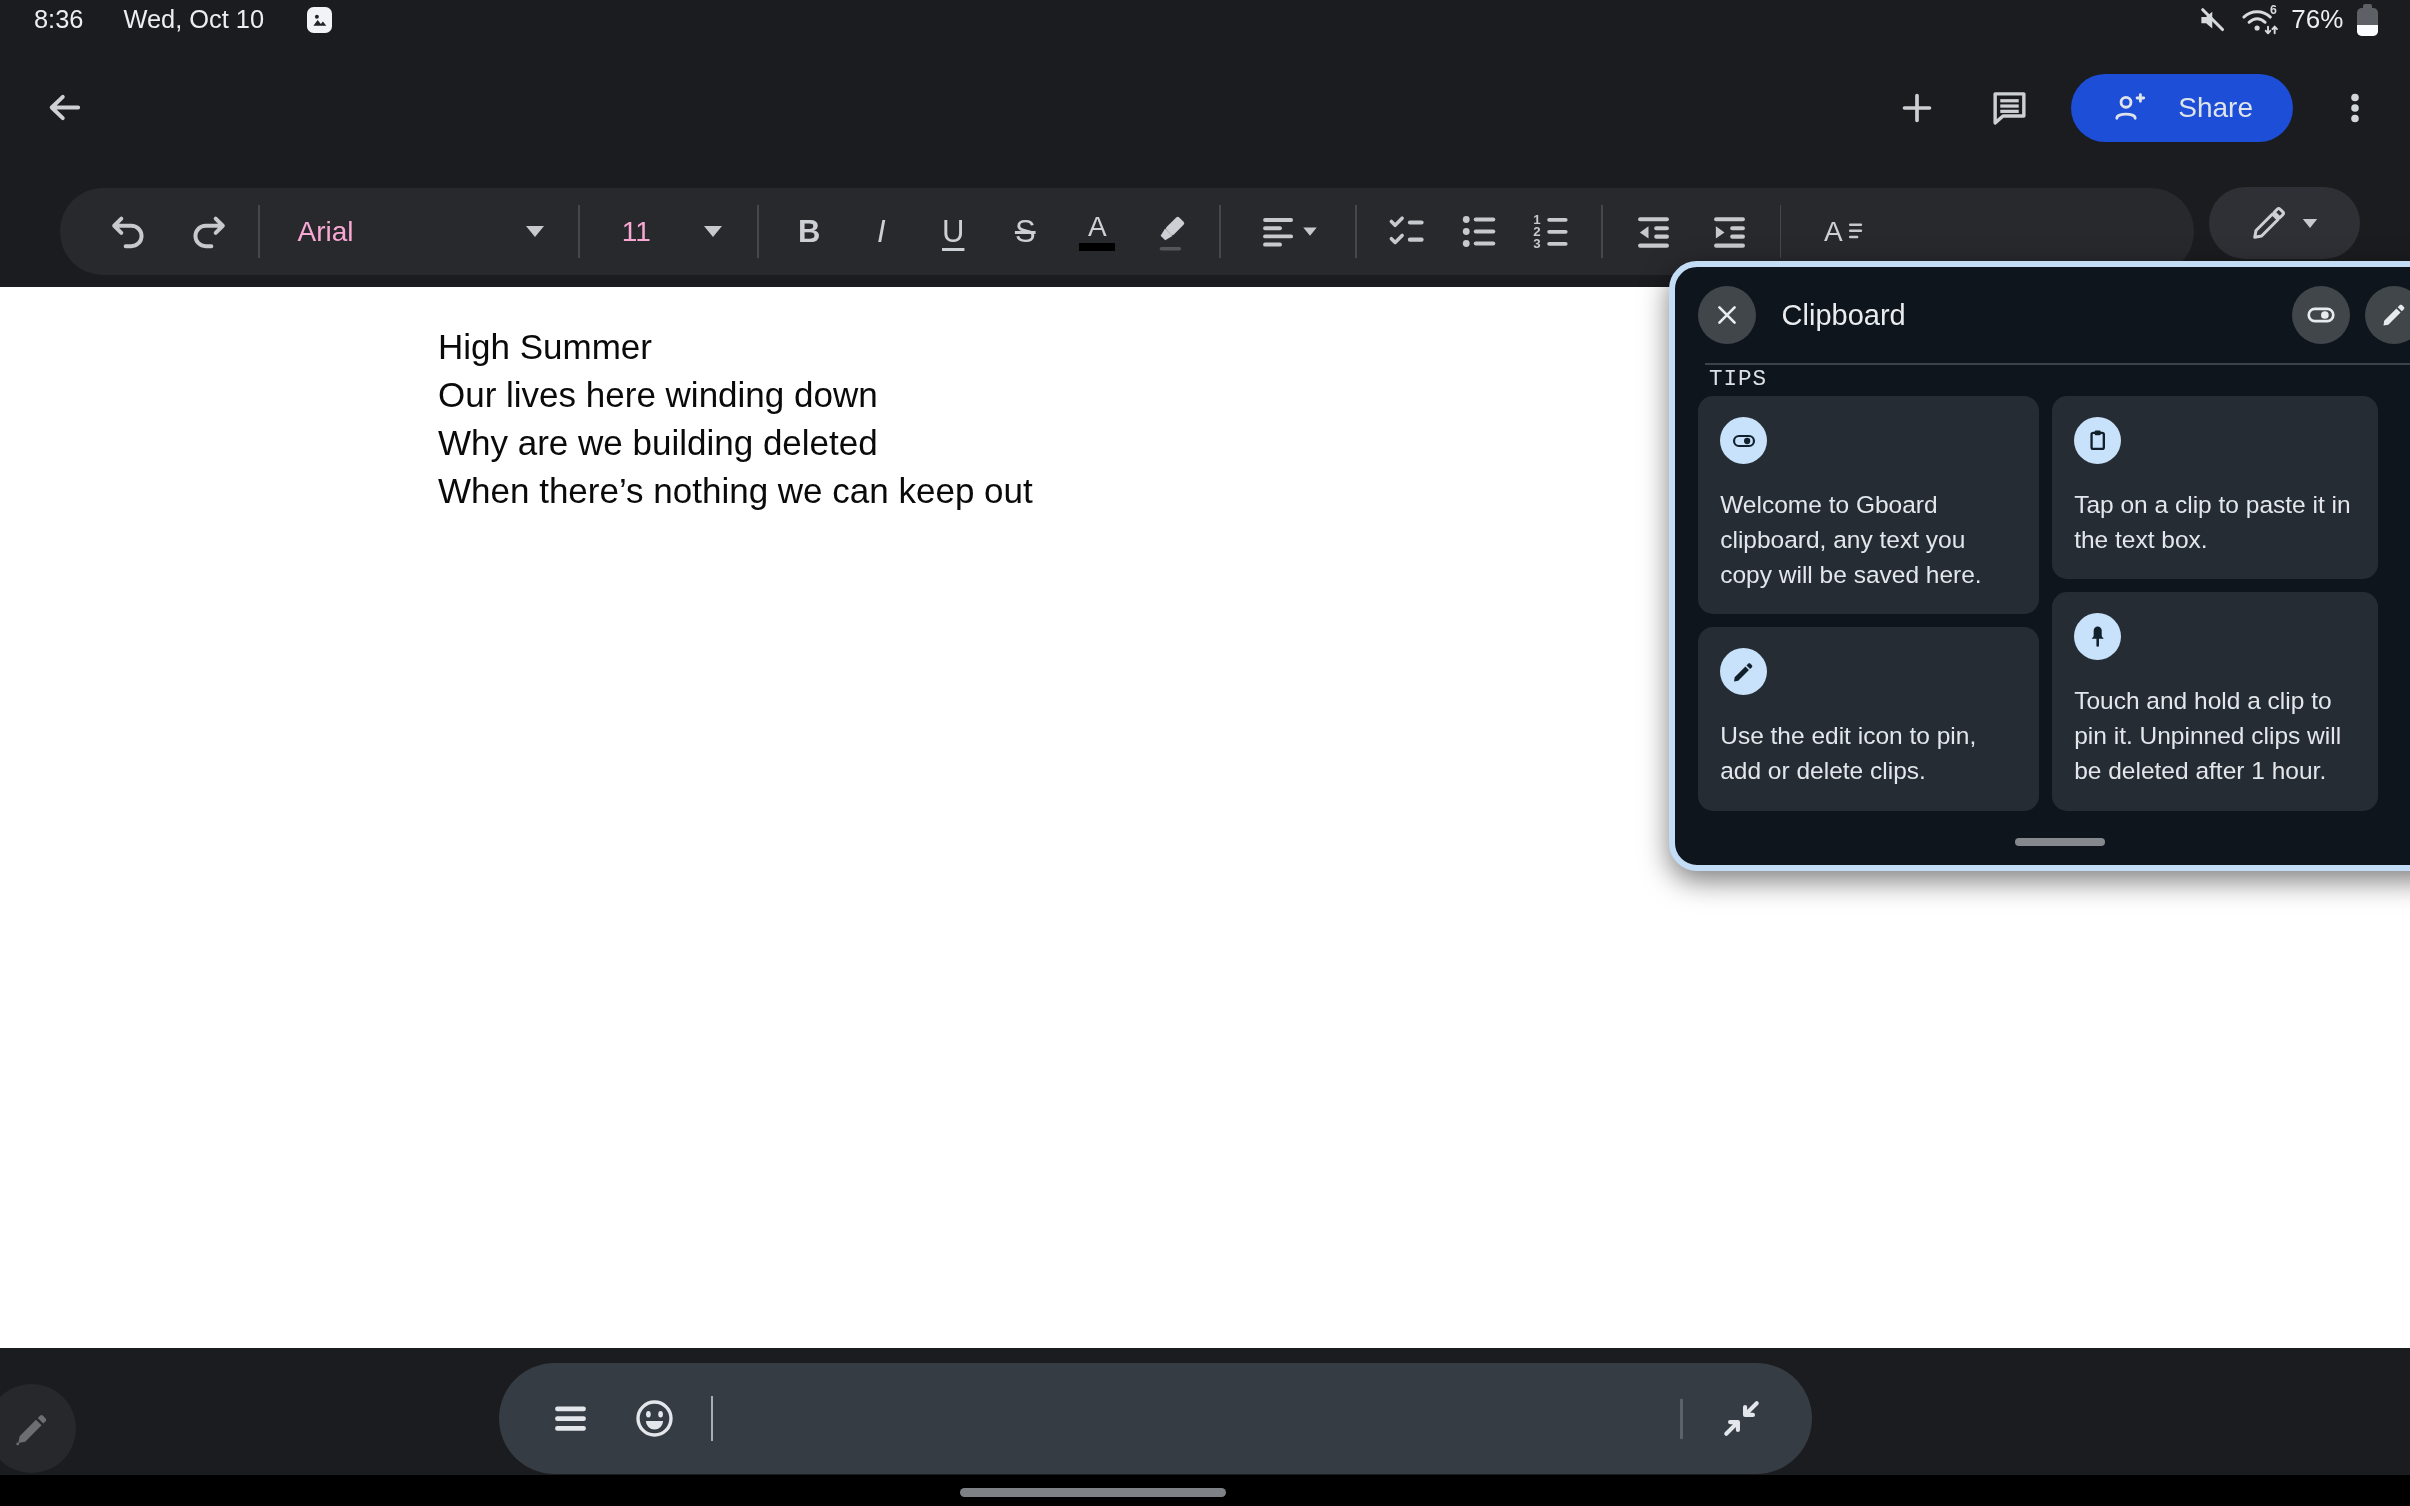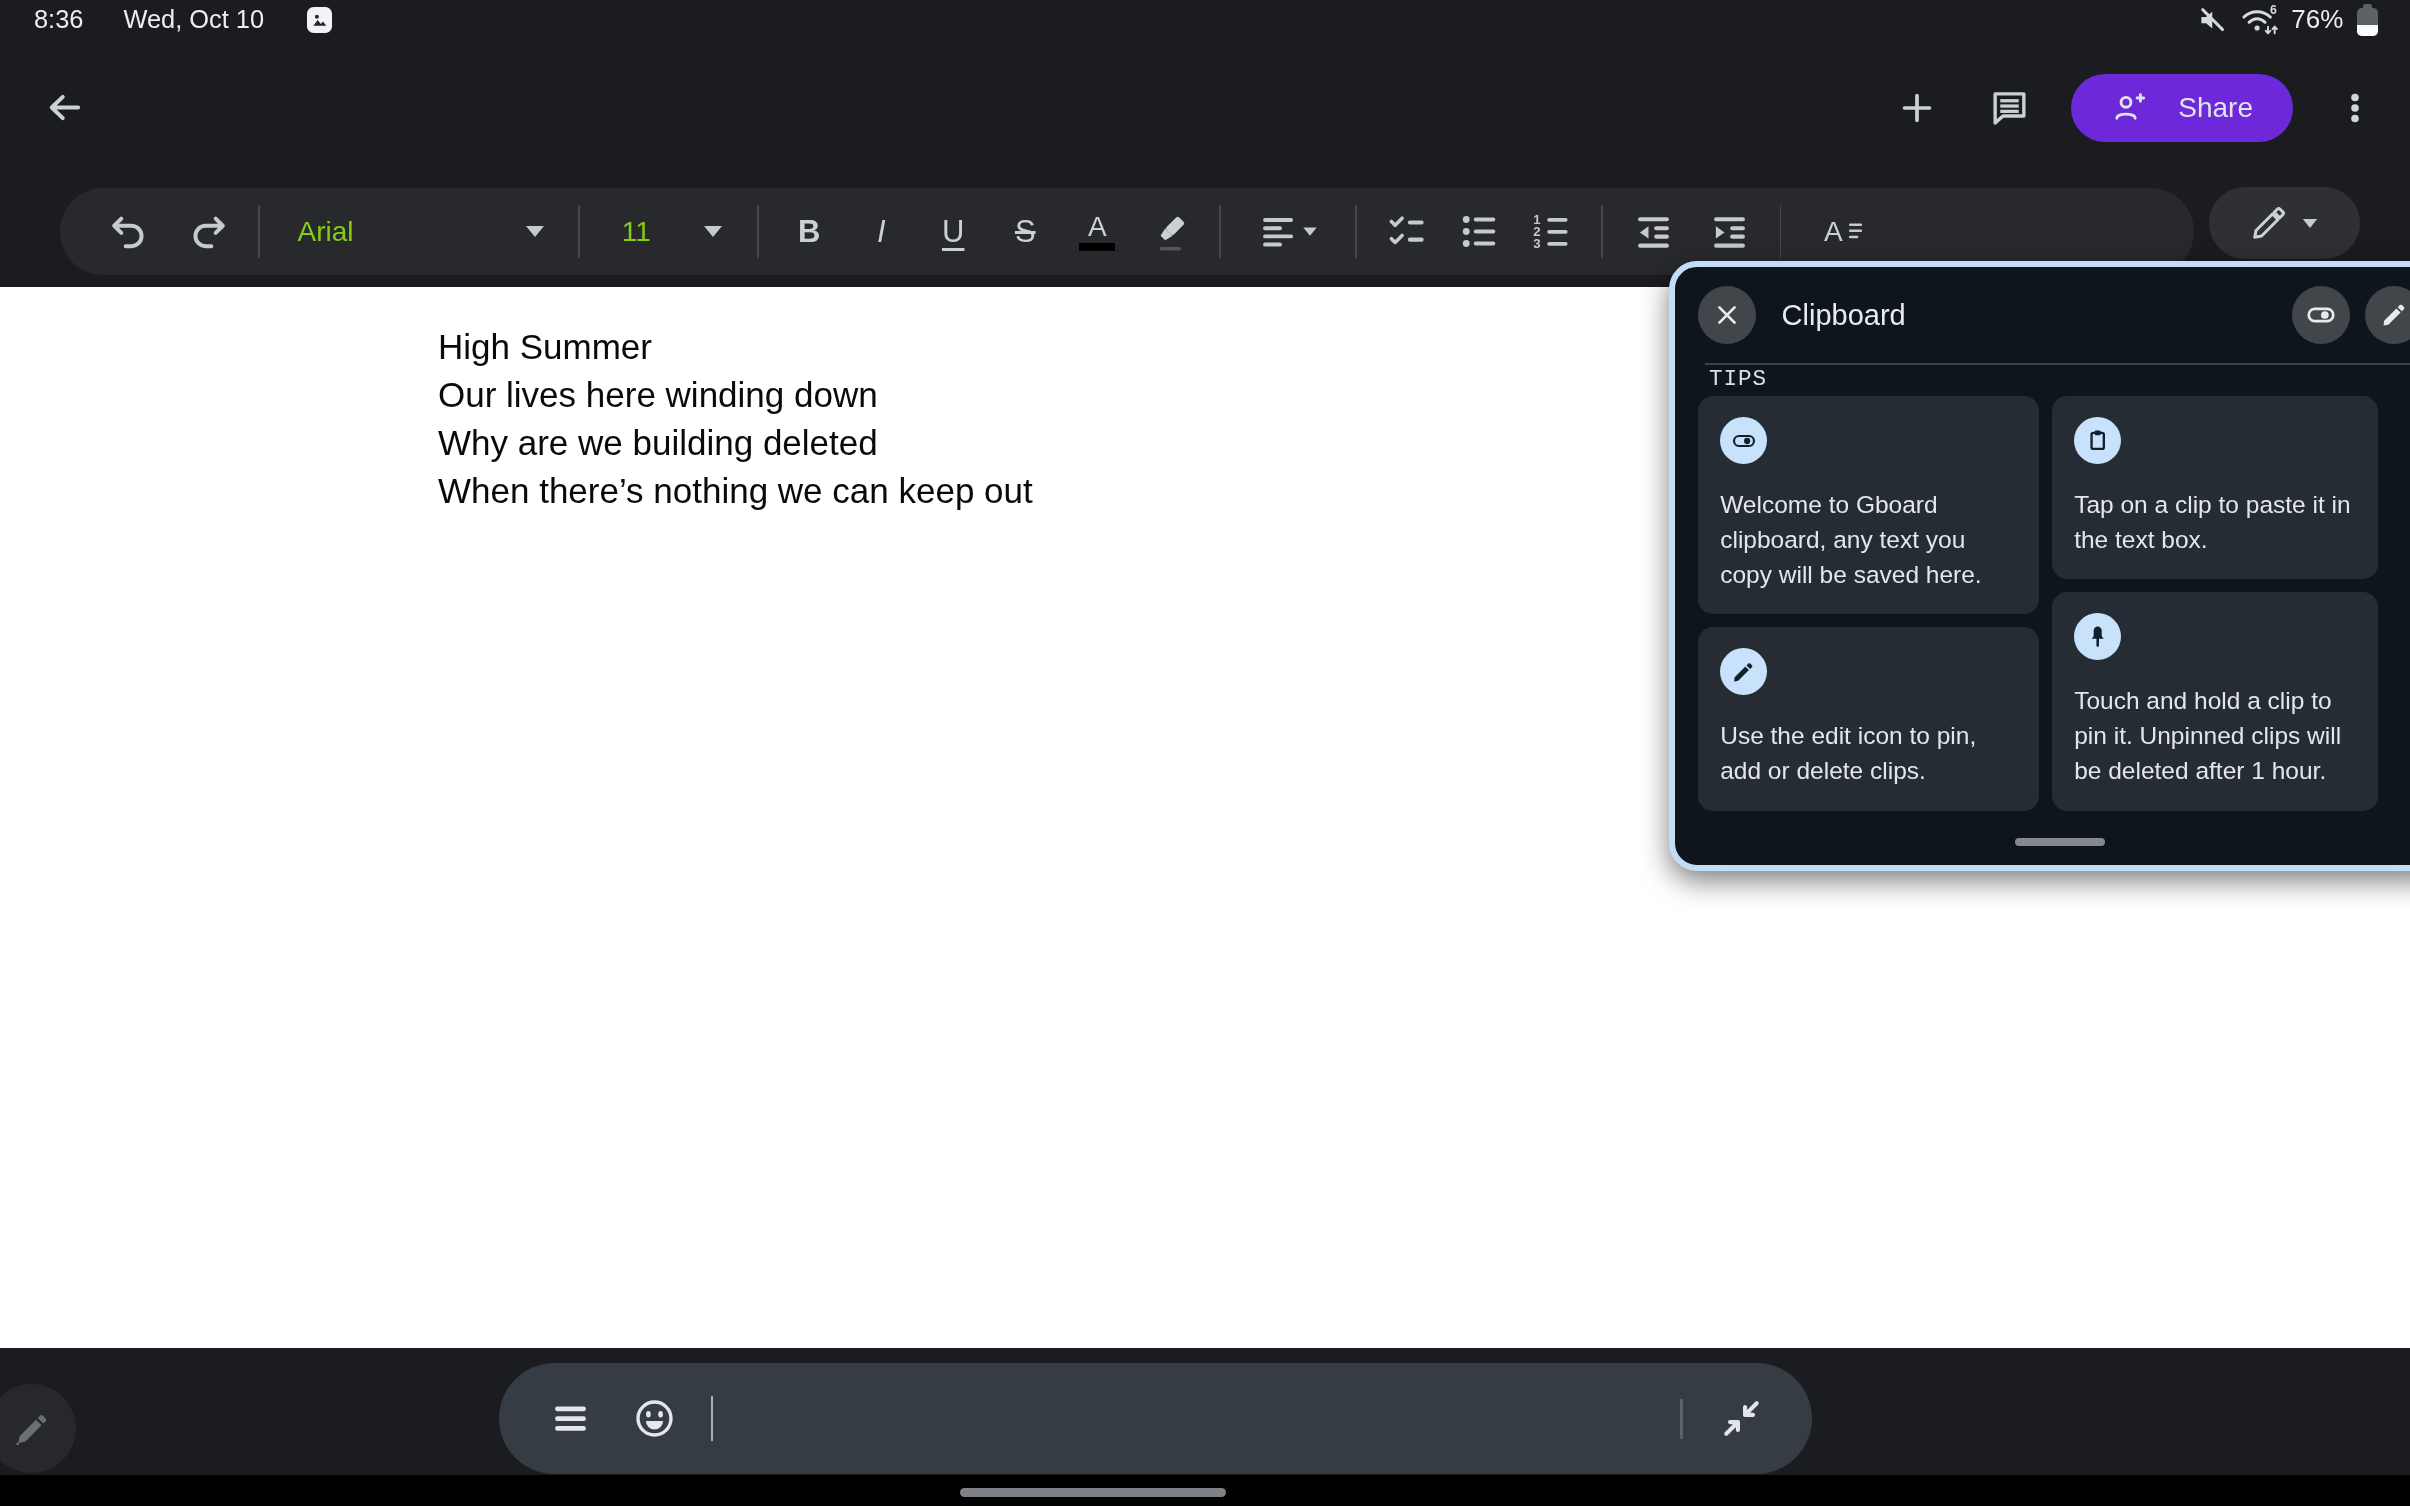--- a/index.html
+++ b/index.html
@@ -25,36 +25,36 @@
   
   .app-header { position:absolute; top:36px; left:0; right:0; height:143px;
     display:flex; align-items:center; padding:0 26px 0 36px; }
   .icon-btn { display:flex; align-items:center; justify-content:center; cursor:pointer; }
   .back-btn { width:56px; height:56px; }
   .title-block { margin-left:51px; display:flex; flex-direction:column; gap:8.5px; }
   .doc-title { font-size:33px; color:#e5e7e9; }
   .doc-saved { font-size:21.7px; color:#9ba0a6; }
   .header-right { margin-left:auto; display:flex; align-items:center; gap:32px; }
   .hdr-btn { width:60px; height:60px; }
-  .share-pill { height:68px; border-radius:34px; background:#6d28d9; display:flex; align-items:center;
+  .share-pill { height:68px; border-radius:34px; background:#1d4ed8; display:flex; align-items:center;
     gap:31px; padding:0 40px; cursor:pointer; }
   .share-label { font-size:28px; font-weight:500; color:#dfe4e9; }
   
   .toolbar-pill { position:absolute; top:188px; left:60px; width:2134px; height:87px;
     background:#28292d; border-radius:43px; display:flex; align-items:center; padding:0 13px 0 41px; z-index:2; }
   .tb-btn { width:55px; height:62px; display:flex; align-items:center; justify-content:center;
     border-radius:11.3px; cursor:pointer; flex:none; }
   .tb-div { width:1.9px; height:53px; background:#45474c; margin:0 22.6px; flex:none; }
   .caret { width:0; height:0; border-left:9.4px solid transparent; border-right:9.4px solid transparent;
     border-top:11.3px solid #c6c9cd; }
   .font-select { display:flex; align-items:center; justify-content:space-between; width:273px;
     padding:0 11.3px 0 15px; cursor:pointer; flex:none; }
   .size-select { display:flex; align-items:center; justify-content:space-between; width:132px;
     padding:0 13px 0 19px; cursor:pointer; flex:none; }
-  .tb-text { font-size:28px; color:#84cc16; }
+  .tb-text { font-size:28px; color:#f9a8d4; }
   .fmt-letter { font-size:31px; color:#ccd0d4; }
   .b { font-weight:800; }
   .i { font-style:italic; font-weight:500; }
   .u { text-decoration:underline; text-underline-offset:5.6px; }
   .s { text-decoration:line-through; }
   .color-a { display:flex; flex-direction:column; align-items:center; }
   .color-a .bar { width:36px; height:8.5px; background:#000; margin-top:0.9px; }
   .afmt { display:flex; align-items:center; gap:5.6px; }
   .pen-pill { position:absolute; top:187px; left:2209px; width:151px; height:72px;
     background:#2e3035; border-radius:36px; display:flex; align-items:center; justify-content:center;

